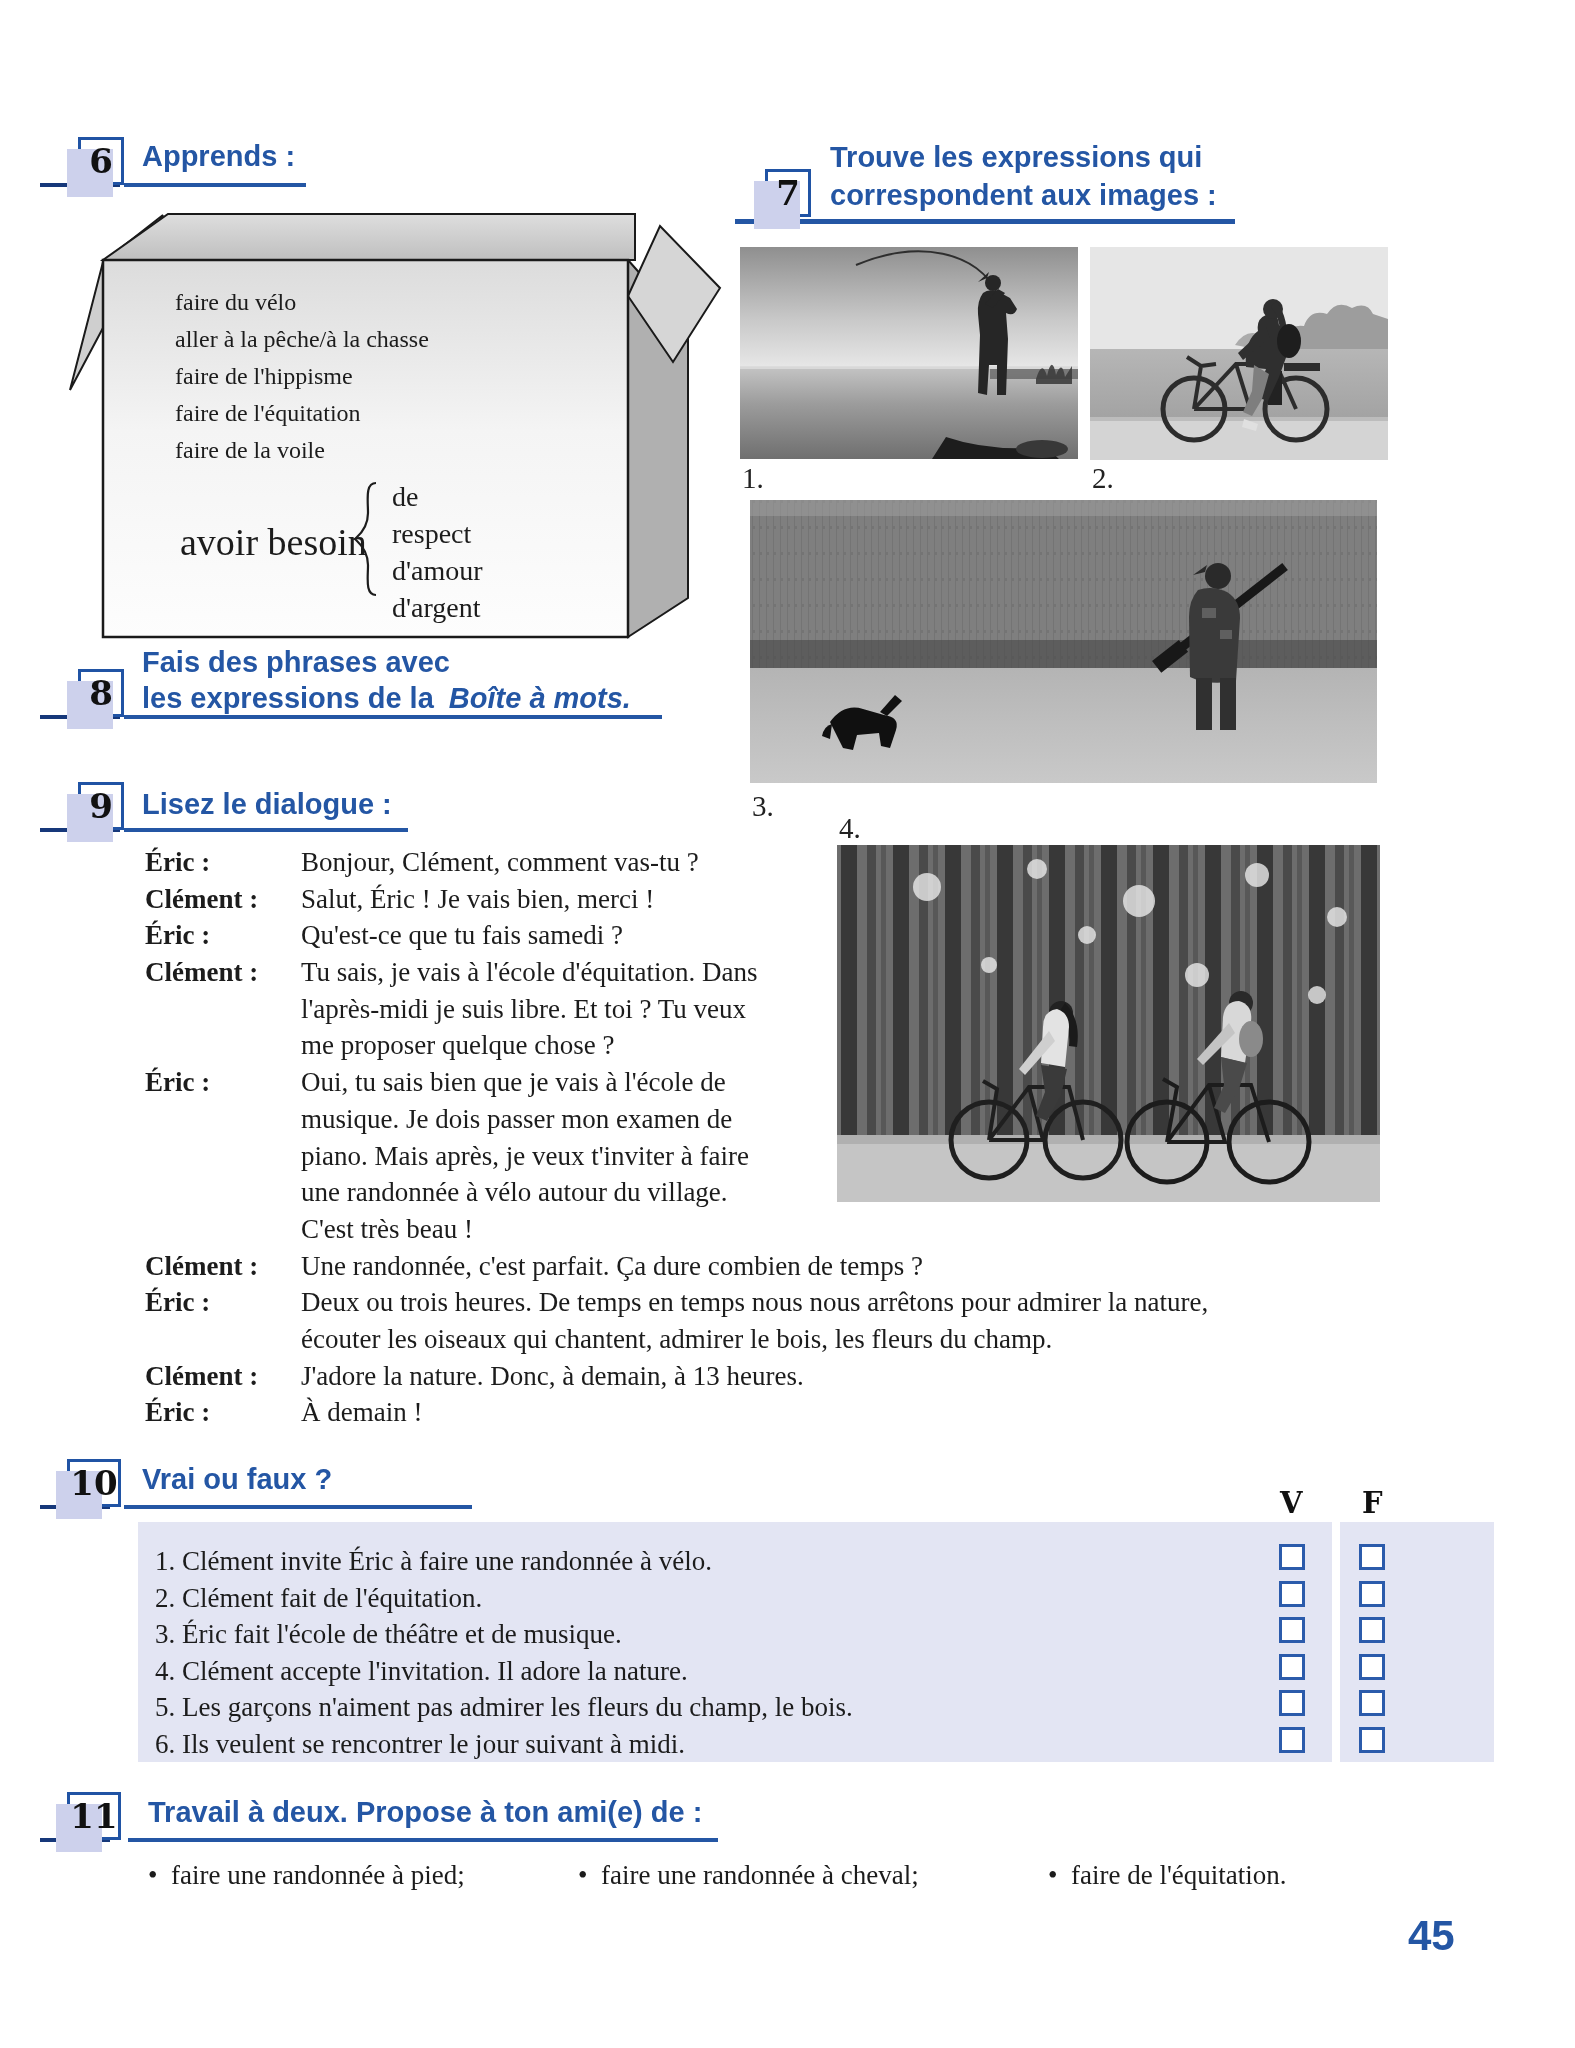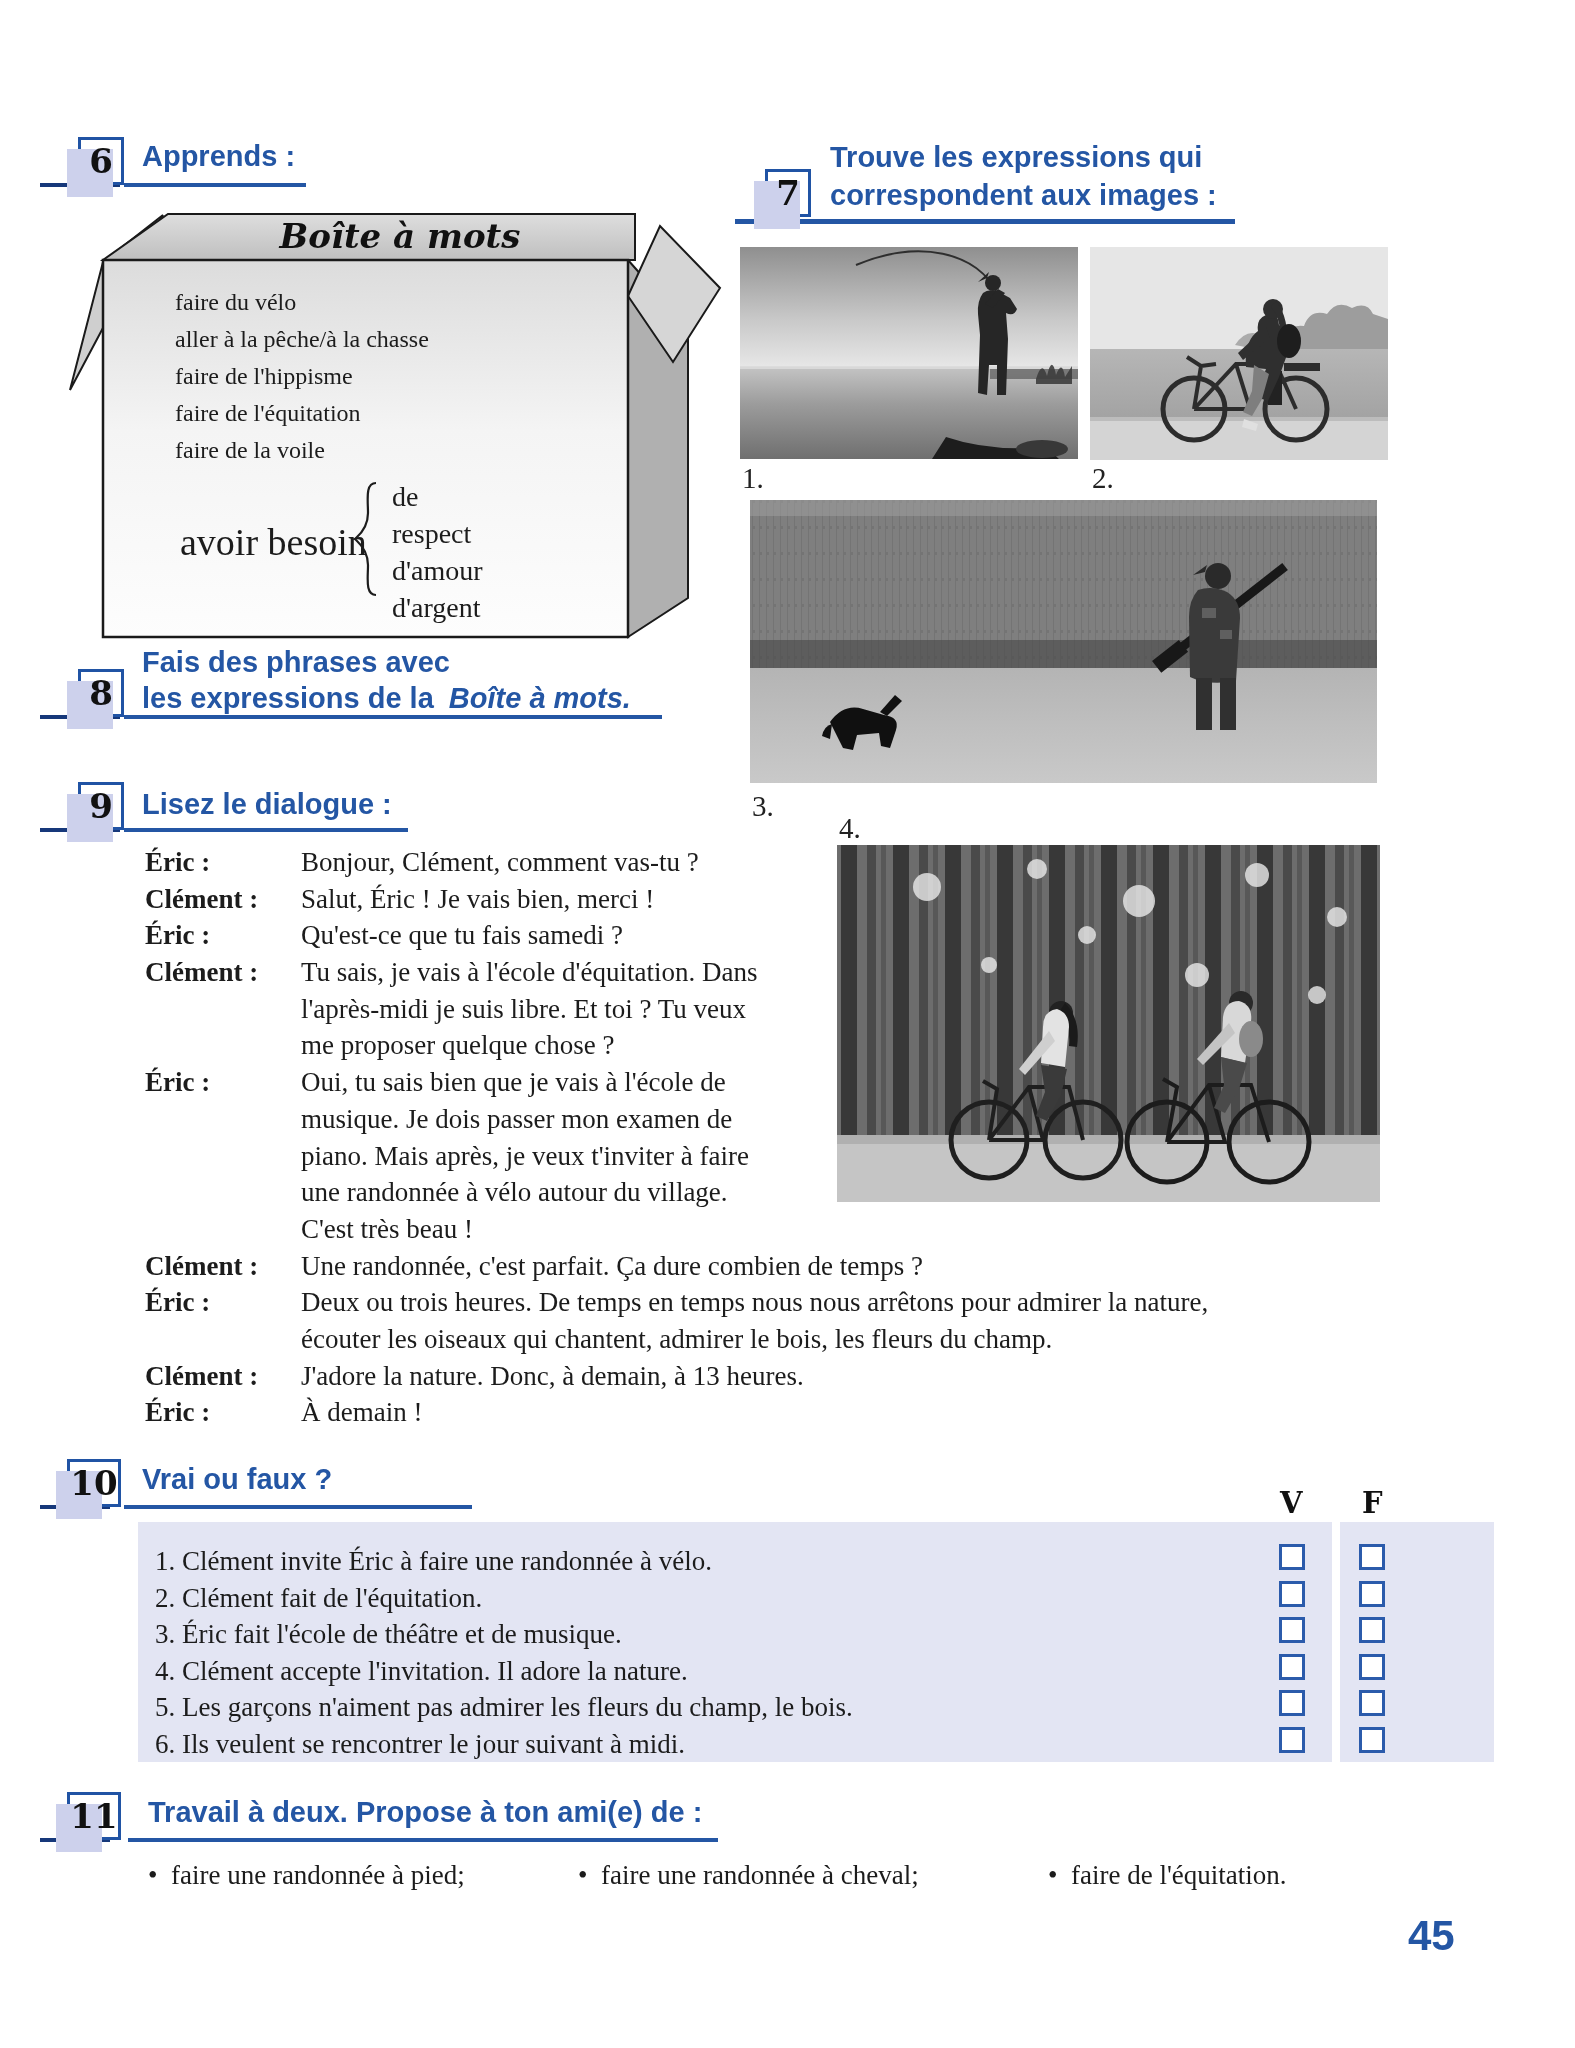--- a/index.html
+++ b/index.html
@@ -75,21 +75,20 @@
     <polygon points="103,15 43,62 10,190" fill="#cfcfcf" stroke="#1a1a1a" stroke-width="2"></polygon>
 
     <polygon points="568,60 628,128 628,398 568,437" fill="#b0b0b0" stroke="#1a1a1a" stroke-width="2"></polygon>
 
     <polygon points="568,96 600,26 660,88 613,162" fill="#d6d6d6" stroke="#1a1a1a" stroke-width="2"></polygon>
 
     <polygon points="108,14 575,14 575,60 43,60" fill="url(#gLid)" stroke="#1a1a1a" stroke-width="2"></polygon>
 
     <rect x="43" y="60" width="525" height="377" fill="url(#gFace)" stroke="#1a1a1a" stroke-width="2.5"></rect>
   </svg>
-  <div class="boxtitle">Boîte à mots</div>
   <div class="wordlist">
     <div class="boxitem">faire du vélo</div>
     <div class="boxitem">aller à la pêche/à la chasse</div>
     <div class="boxitem">faire de l'hippisme</div>
     <div class="boxitem">faire de l'équitation</div>
     <div class="boxitem">faire de la voile</div>
   </div>
   <div class="needgroup">
     <div class="needlabel">avoir besoin</div>
     <svg style="position:absolute;left:172px;top:2px;" width="30" height="118" viewBox="0 0 30 118">

